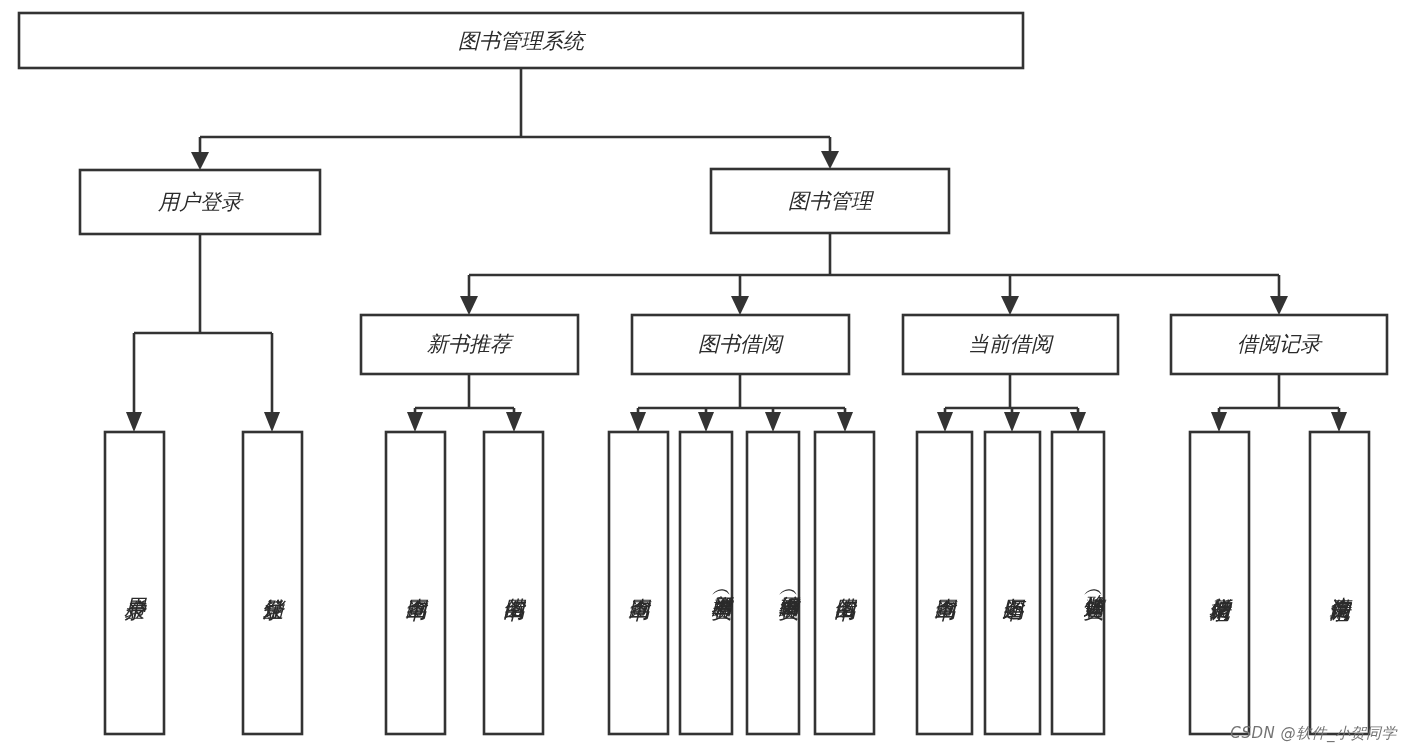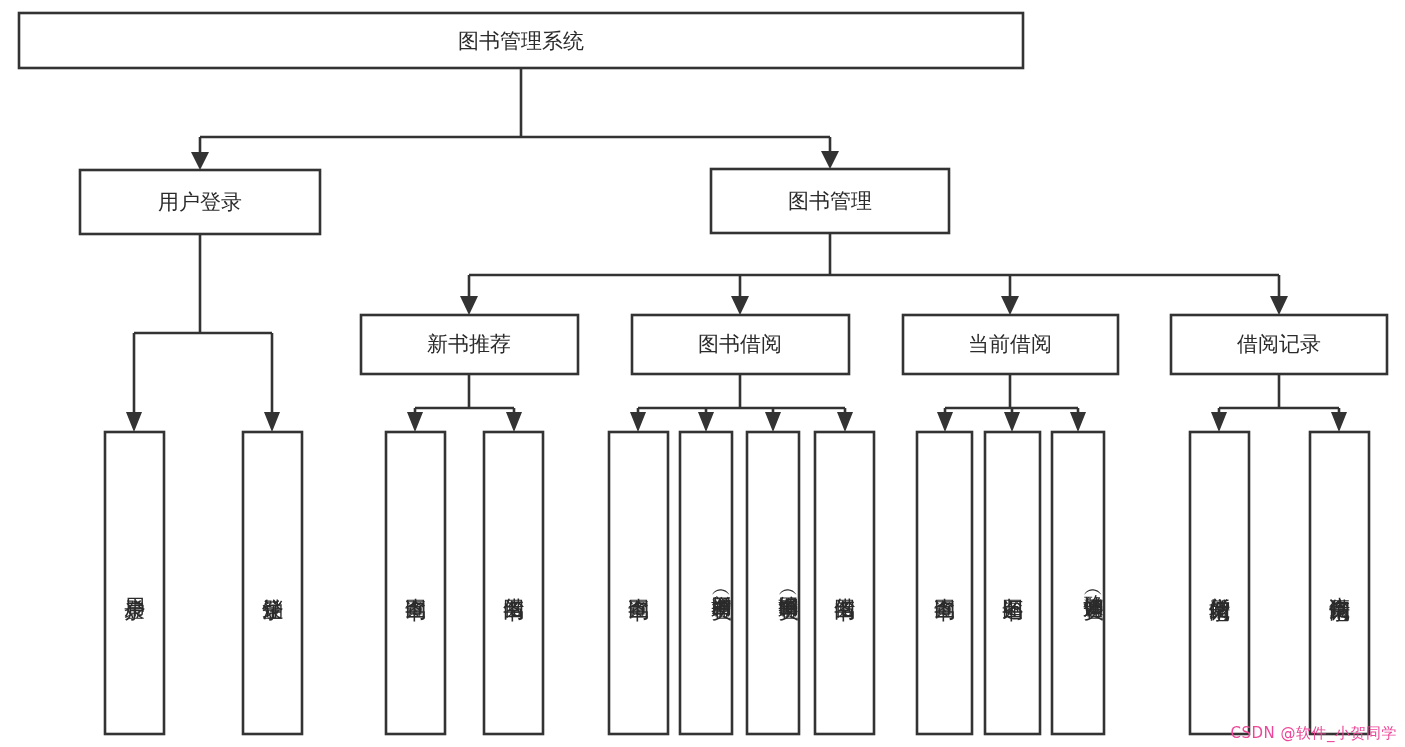--- a/index.html
+++ b/index.html
@@ -11,20 +11,21 @@
     width: 1405px;
     height: 747px;
     font-family: "DejaVu Sans", "Liberation Sans", sans-serif;
     overflow: hidden;
   }
   #diagram-root {
     position: relative;
     width: 1405px;
     height: 747px;
     background: #ffffff;
+    font-style: italic;
   }
   svg#flow-svg {
     position: absolute;
     left: 0;
     top: 0;
     width: 1405px;
     height: 747px;
     display: block;
   }
   .node-box {
@@ -65,21 +66,21 @@
     text-align: center;
     white-space: nowrap;
     pointer-events: none;
   }
   #watermark {
     position: absolute;
     right: 8px;
     bottom: 4px;
     font-family: "DejaVu Sans", "Liberation Sans", sans-serif;
     font-size: 15px;
-    color: #ec4899;
+    color: #737373;
     white-space: nowrap;
     letter-spacing: 0.5px;
   }
 </style>
 </head>
 <body>
 
 <div id="diagram-root">
 
   <svg id="flow-svg" viewBox="0 0 1405 747" xmlns="http://www.w3.org/2000/svg">

